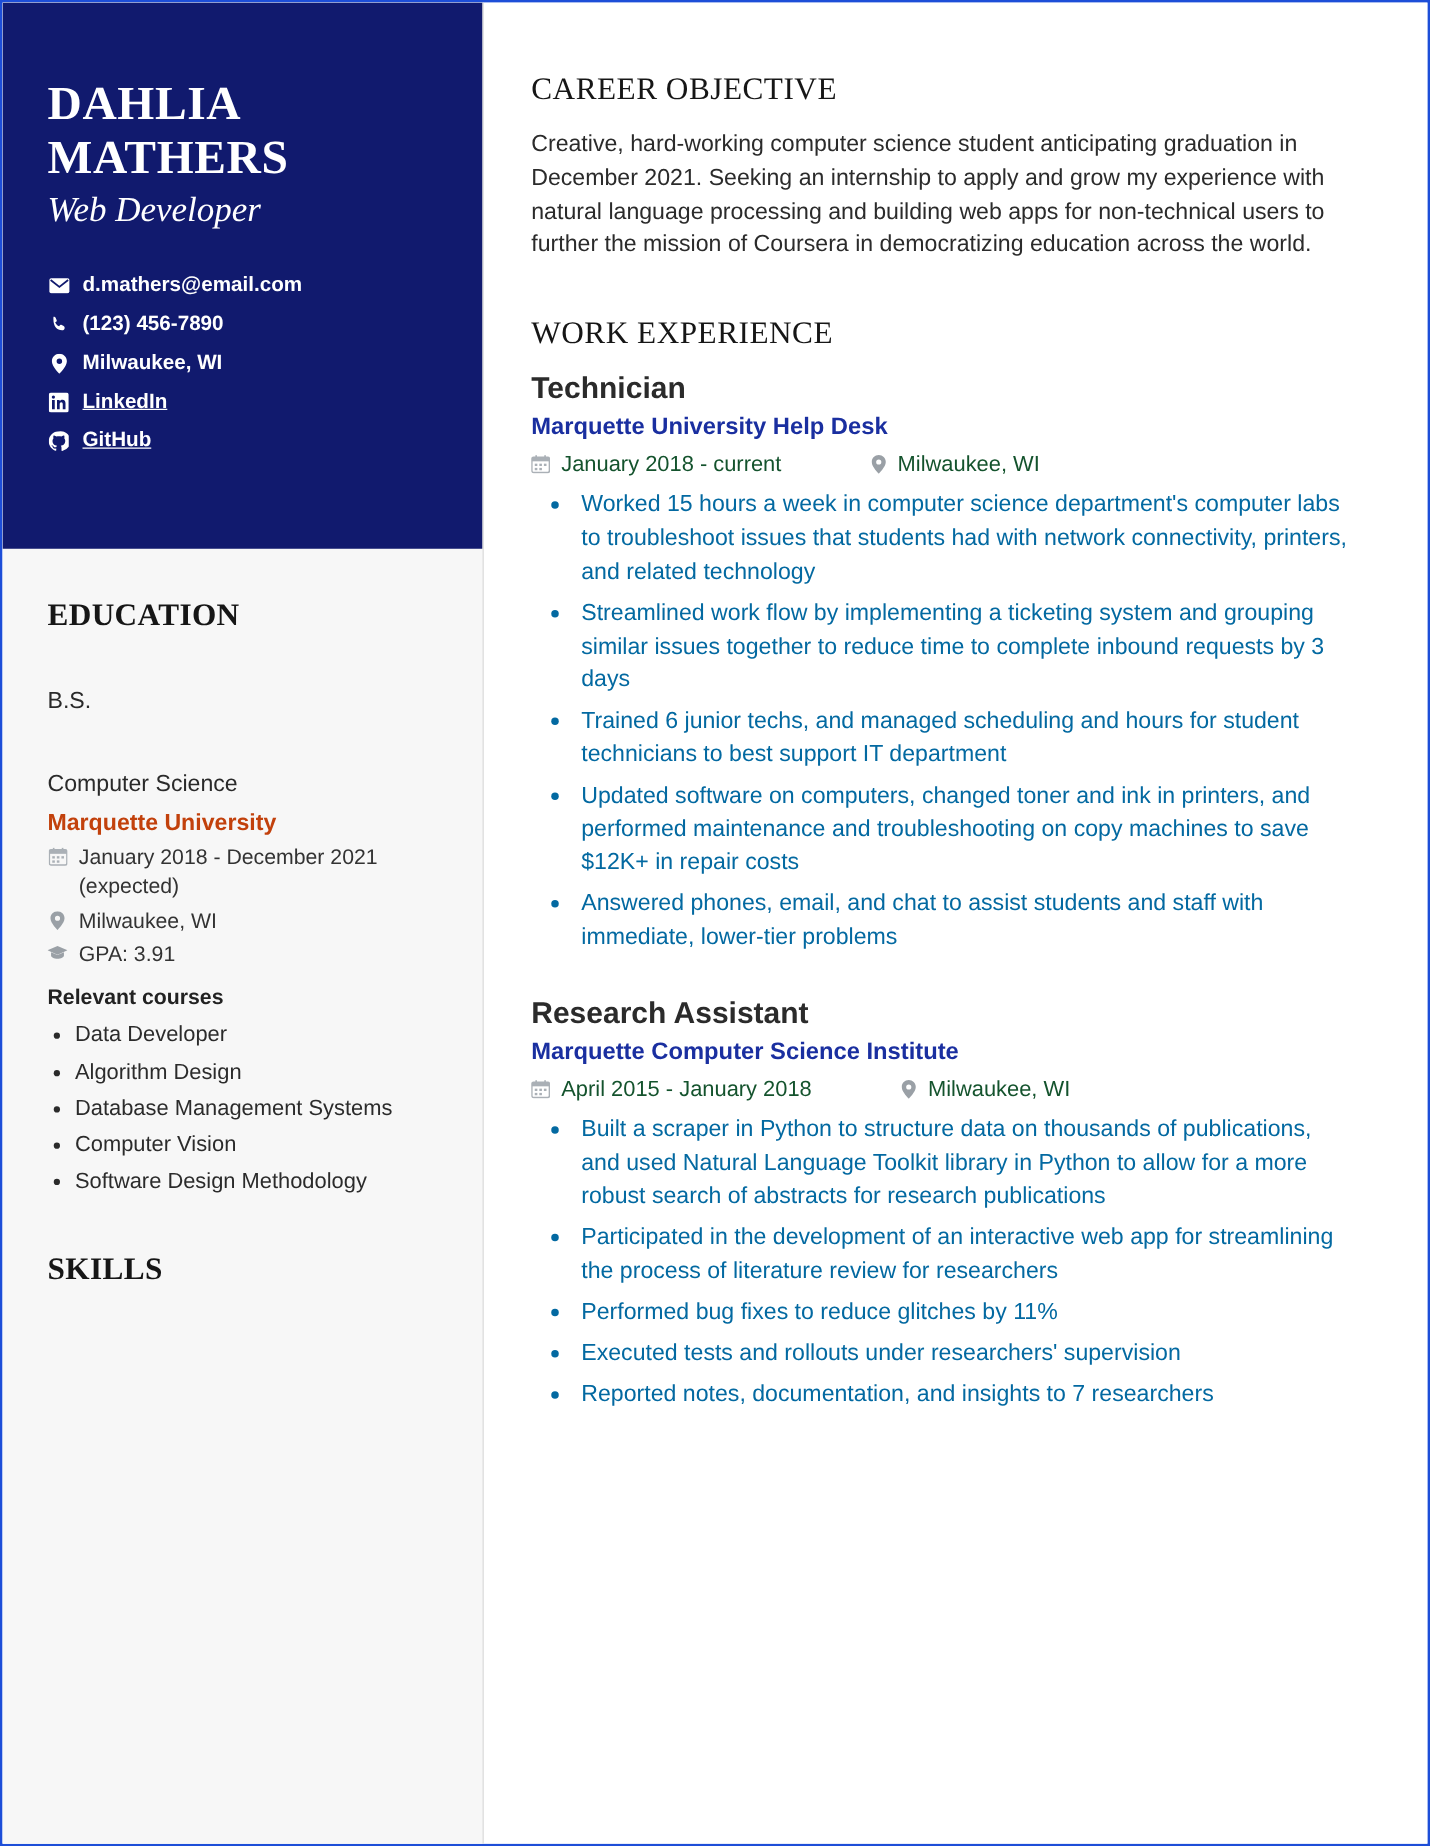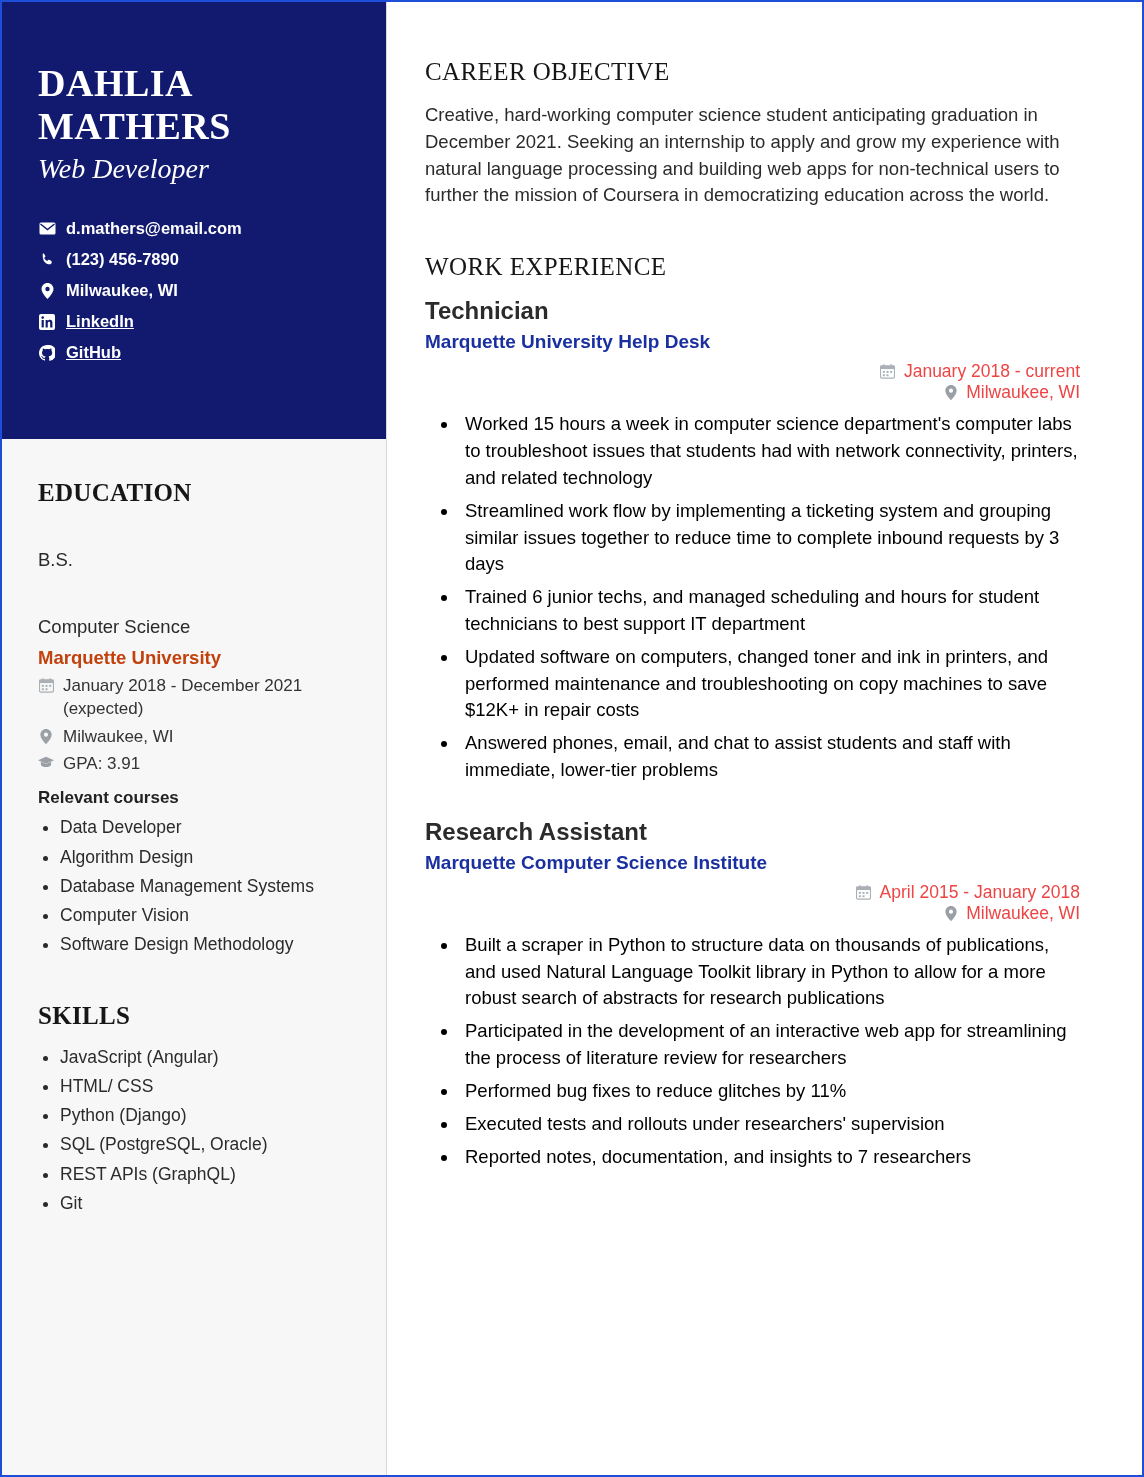--- a/index.html
+++ b/index.html
@@ -156,43 +156,42 @@
     margin: 0 0 6px 0;
   }
   .job-org {
     font-size: 19px;
     font-weight: bold;
     color: #1a2fa0;
     margin: 0 0 8px 0;
   }
   .job-meta {
     display: flex;
-    align-items: flex-end;
+    align-items: center;
     gap: 0;
     margin-bottom: 8px;
     font-size: 17.5px;
-    color: #ef4444;
-    flex-direction: column;
+    color: #14532d;
   }
   .job-meta .seg {
     display: flex;
     align-items: center;
     gap: 9px;
   }
   .job-meta .seg.loc { margin-left: 72px; }
   .job-meta .ico { color: #9aa0a6; display: inline-flex; }
   ul.job-bullets {
     margin: 0;
     padding-left: 34px;
     list-style: disc;
   }
   ul.job-bullets li {
     font-size: 18.5px;
     line-height: 1.45;
-    color: #000000;
+    color: #0369a1;
     margin-bottom: 6px;
     padding-left: 6px;
   }
   .work-head { margin-top: 6px; }
 </style>
 </head>
 <body>
 
 <div class="page">
   <div class="resume">
@@ -303,28 +302,20 @@
             <li>Data Developer</li>
             <li>Algorithm Design</li>
             <li>Database Management Systems</li>
             <li>Computer Vision</li>
             <li>Software Design Methodology</li>
           </ul>
         </section>
 
         <section class="skills-block">
           <h2 class="sec-title">SKILLS</h2>
-          <ul class="bullets">
-            <li>JavaScript (Angular)</li>
-            <li>HTML/ CSS</li>
-            <li>Python (Django)</li>
-            <li>SQL (PostgreSQL, Oracle)</li>
-            <li>REST APIs (GraphQL)</li>
-            <li>Git</li>
-          </ul>
         </section>
 
       </div>
     </aside>
 
     <main class="right">
 
       <section>
         <h2 class="r-sec-title">CAREER OBJECTIVE</h2>
         <p class="objective">Creative, hard-working computer science student anticipating graduation in December 2021. Seeking an internship to apply and grow my experience with natural language processing and building web apps for non-technical users to further the mission of Coursera in democratizing education across the world.</p>

